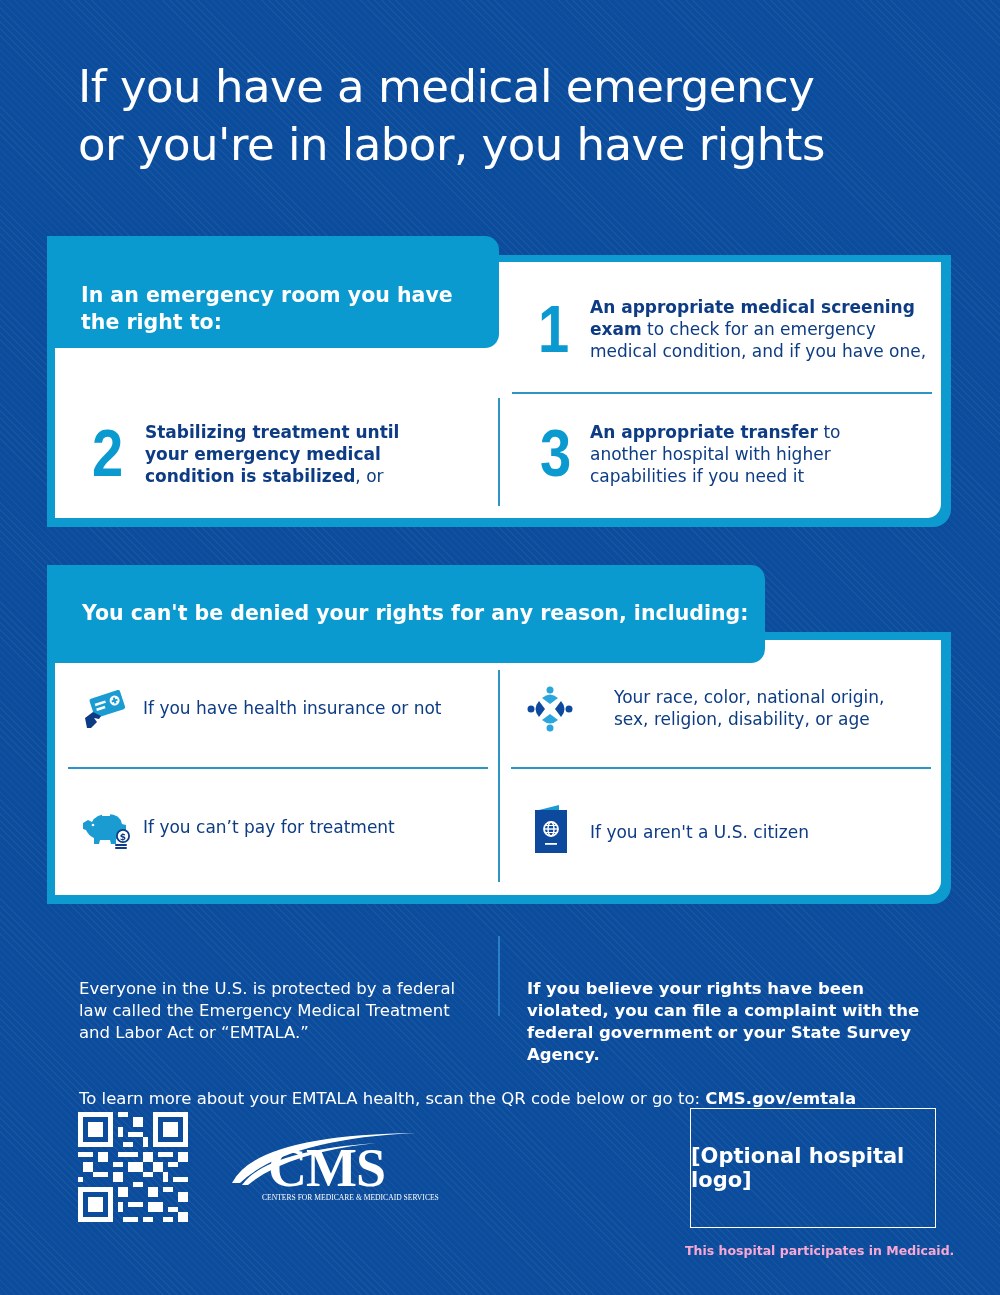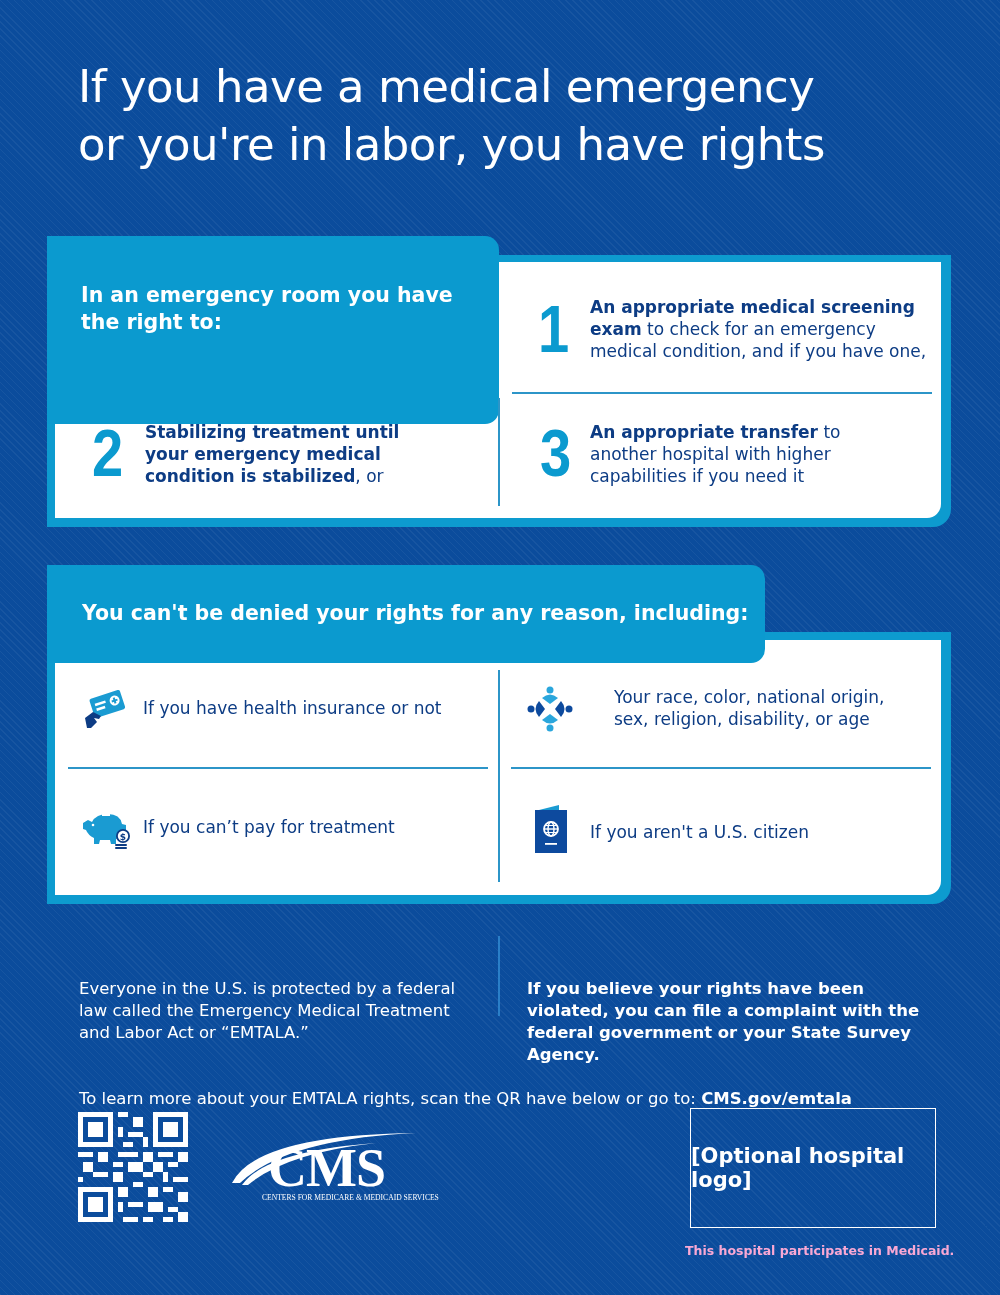--- a/index.html
+++ b/index.html
@@ -69,21 +69,21 @@
 </head>
 <body>
 
 <div class="abs title">
   <div>If you have a medical emergency</div>
   <div>or you're in labor, you have rights</div>
 </div>
 
 <div class="abs frame" style="left:47px; top:255px; width:904px; height:272px;"></div>
 <div class="abs inner" style="left:55px; top:262px; width:886px; height:256px;"></div>
-<div class="abs tab" style="left:47px; top:236px; width:452px; height:188px; border-radius:0 14px 14px 0;">
+<div class="abs tab" style="left:47px; top:236px; width:452px; height:112px; border-radius:0 14px 14px 0;">
   <div class="tab-text" style="position:absolute; left:34px; top:46px; width:390px; font-size:20.5px; line-height:27px;">In an emergency room you have the right to:</div>
 </div>
 
 <div class="abs num" style="left:538px; top:296px;">1</div>
 <div class="abs item-text" style="left:590px; top:296px; width:345px;">
   <b>An appropriate medical screening exam</b><span> to check for an emergency medical condition, and if you have one,</span>
 </div>
 
 <div class="abs hline" style="left:512px; top:392px; width:420px;"></div>
 <div class="abs vline" style="left:498px; top:398px; height:108px;"></div>
@@ -155,21 +155,21 @@
   <line x1="12.5" y1="27.5" x2="23.5" y2="27.5" stroke="#fff" stroke-width="1"></line>
   <rect x="12" y="38" width="12" height="1.8" fill="#fff"></rect>
 </svg>
 <div class="abs reason-text" style="left:590px; top:821px; width:300px;">If you aren't a U.S. citizen</div>
 
 <div class="abs foot-text" style="left:79px; top:942px; width:400px;">Everyone in the U.S. is protected by a federal law called the Emergency Medical Treatment and Labor Act or “EMTALA.”</div>
 <div class="abs foot-vline" style="left:498px; top:936px; height:80px;"></div>
 <div class="abs foot-text b" style="left:527px; top:942px; width:420px;">If you believe your rights have been violated, you can file a complaint with the federal government or your State Survey Agency.</div>
 
 <div class="abs foot-text" style="left:79px; top:1052px; width:880px; white-space:nowrap;">
-  <span>To learn more about your EMTALA rights, scan the QR have below or go to: </span><a style="color:#fff; font-weight:bold; text-decoration:none;">CMS.gov/emtala</a>
+  <span>To learn more about your EMTALA health, scan the QR code below or go to: </span><a style="color:#fff; font-weight:bold; text-decoration:none;">CMS.gov/emtala</a>
 </div>
 
 <svg class="abs qr" width="110" height="110" viewBox="0 0 22 22" shape-rendering="crispEdges">
   <g fill="#fff">
     <rect x="0" y="0" width="7" height="7"></rect>
       <rect x="1" y="1" width="5" height="5" fill="#0b4c9c"></rect>
       <rect x="2" y="2" width="3" height="3"></rect>
     <rect x="15" y="0" width="7" height="7"></rect>
       <rect x="16" y="1" width="5" height="5" fill="#0b4c9c"></rect>
       <rect x="17" y="2" width="3" height="3"></rect>

